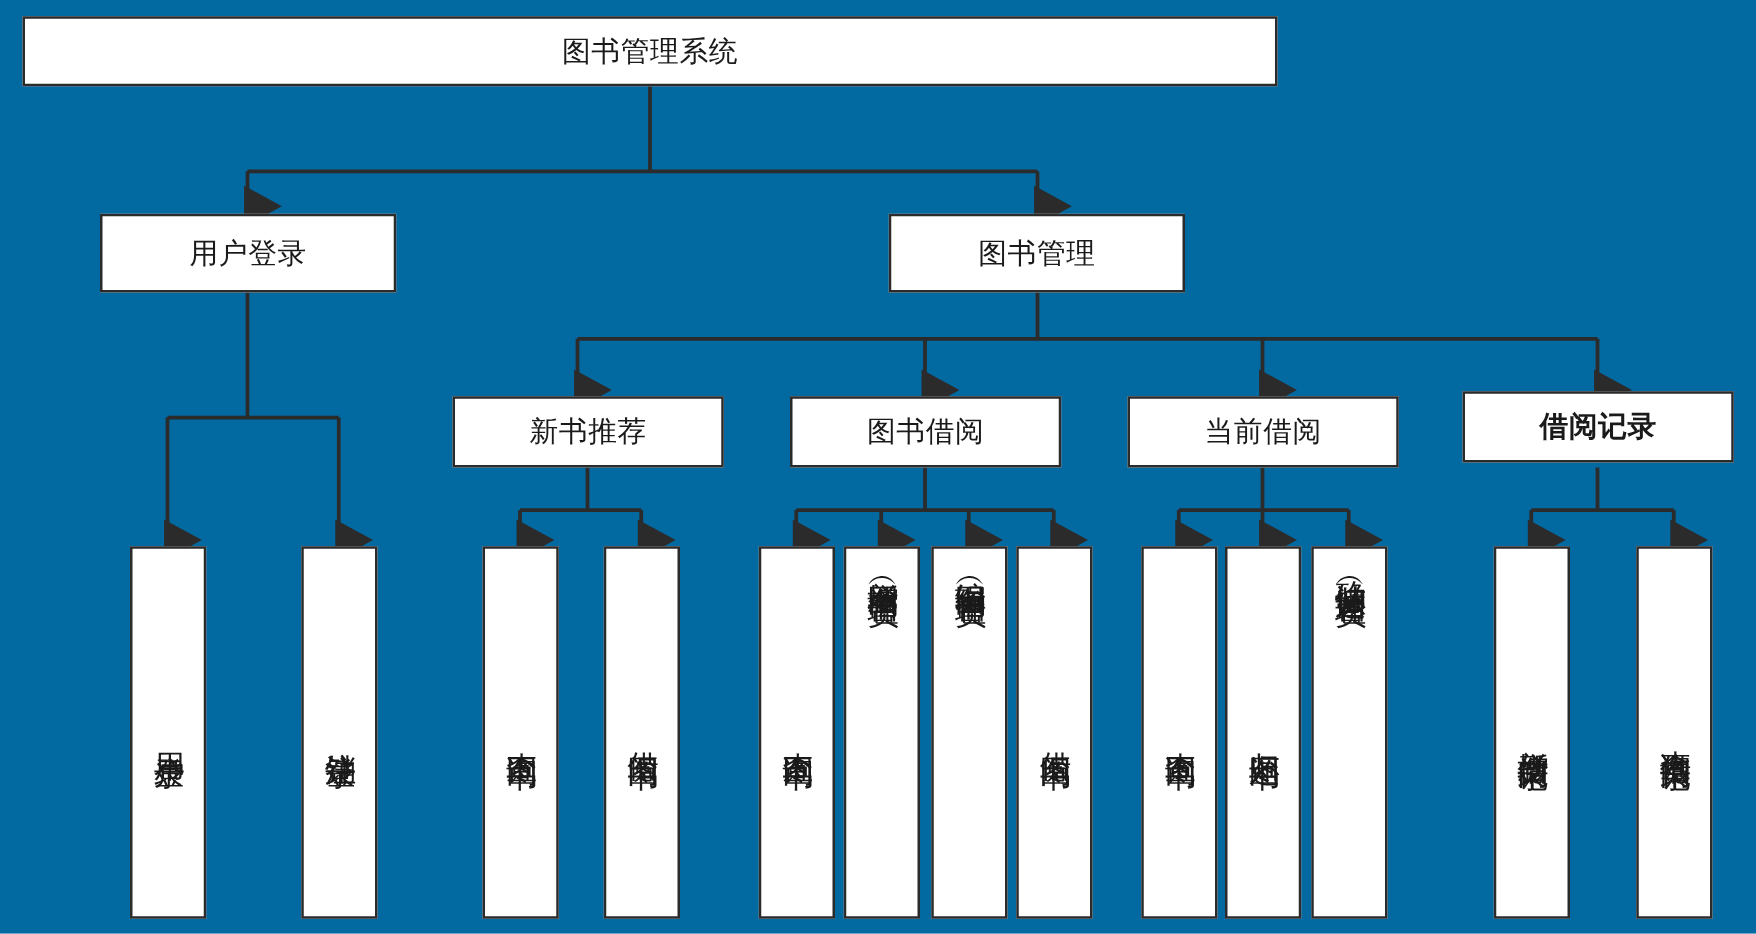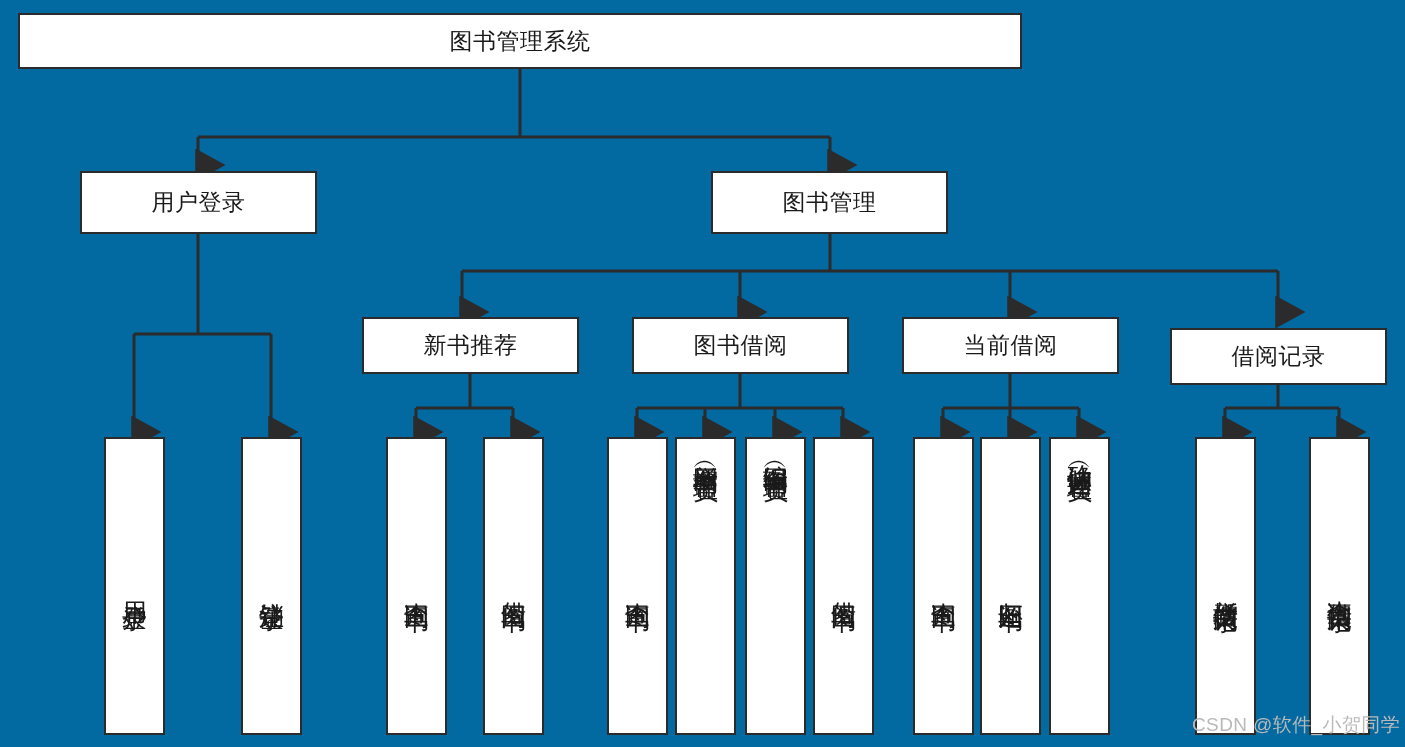--- a/index.html
+++ b/index.html
@@ -143,21 +143,21 @@
 
   <div class="node h-node" style="left:362px; top:317px; width:217px; height:57px;">
     <span class="node-label">新书推荐</span>
   </div>
   <div class="node h-node" style="left:902px; top:317px; width:217px; height:57px;">
     <span class="node-label">当前借阅</span>
   </div>
   <div class="node h-node" style="left:632px; top:317px; width:217px; height:57px;">
     <span class="node-label">图书借阅</span>
   </div>
-  <div class="node h-node" style="left:1170px; top:328px; width:217px; height:57px;">
+  <div class="node h-node" style="left:1170px; top:313px; width:217px; height:57px;font-weight:bold;">
     <span class="node-label">借阅记录</span>
   </div>
 
   <div class="node v-node centered" style="left:104px; top:437px; width:61px; height:298px;">
     <span class="node-label">用户登录</span>
   </div>
   <div class="node v-node centered" style="left:241px; top:437px; width:61px; height:298px;">
     <span class="node-label">注销登录</span>
   </div>
 
@@ -191,15 +191,14 @@
     <span class="node-label">确认归还（管理员）</span>
   </div>
 
   <div class="node v-node centered" style="left:1195px; top:437px; width:61px; height:298px;">
     <span class="node-label">新增借阅记录</span>
   </div>
   <div class="node v-node centered" style="left:1309px; top:437px; width:61px; height:298px;">
     <span class="node-label">查询借阅记录</span>
   </div>
 
-  <div class="watermark">CSDN @软件_小贺同学</div>
 
 </div>
 
 </body></html>

